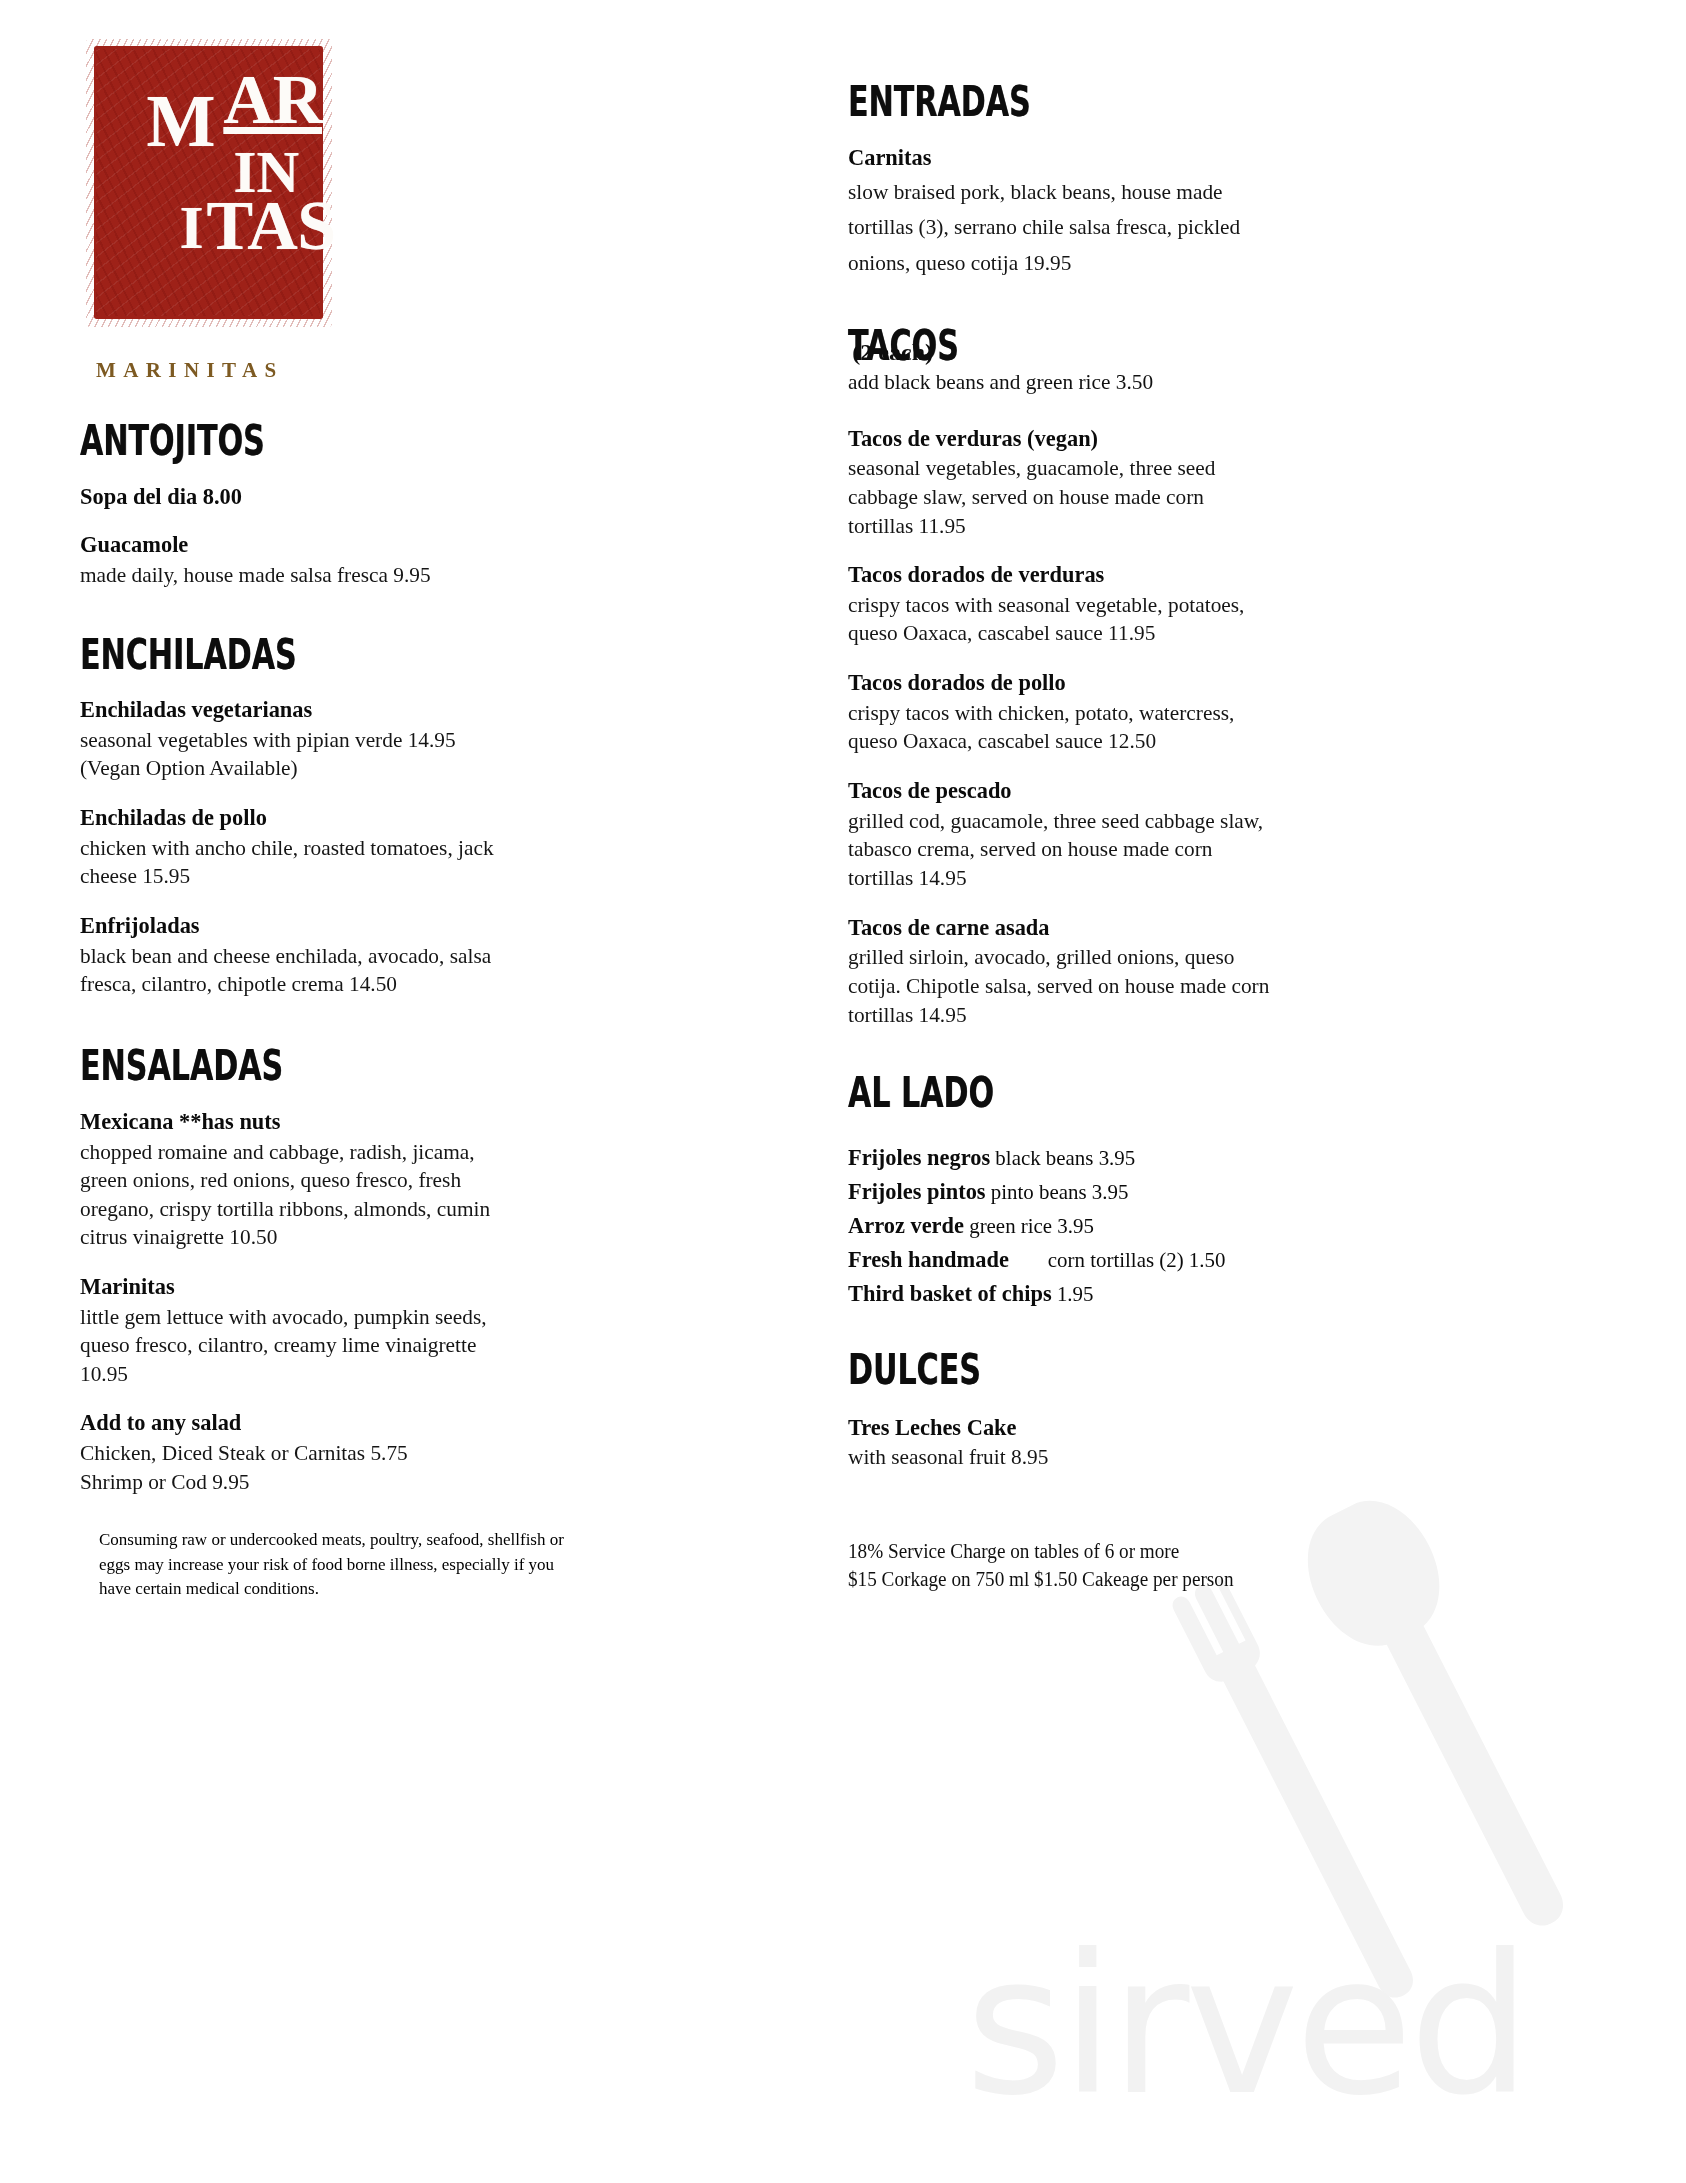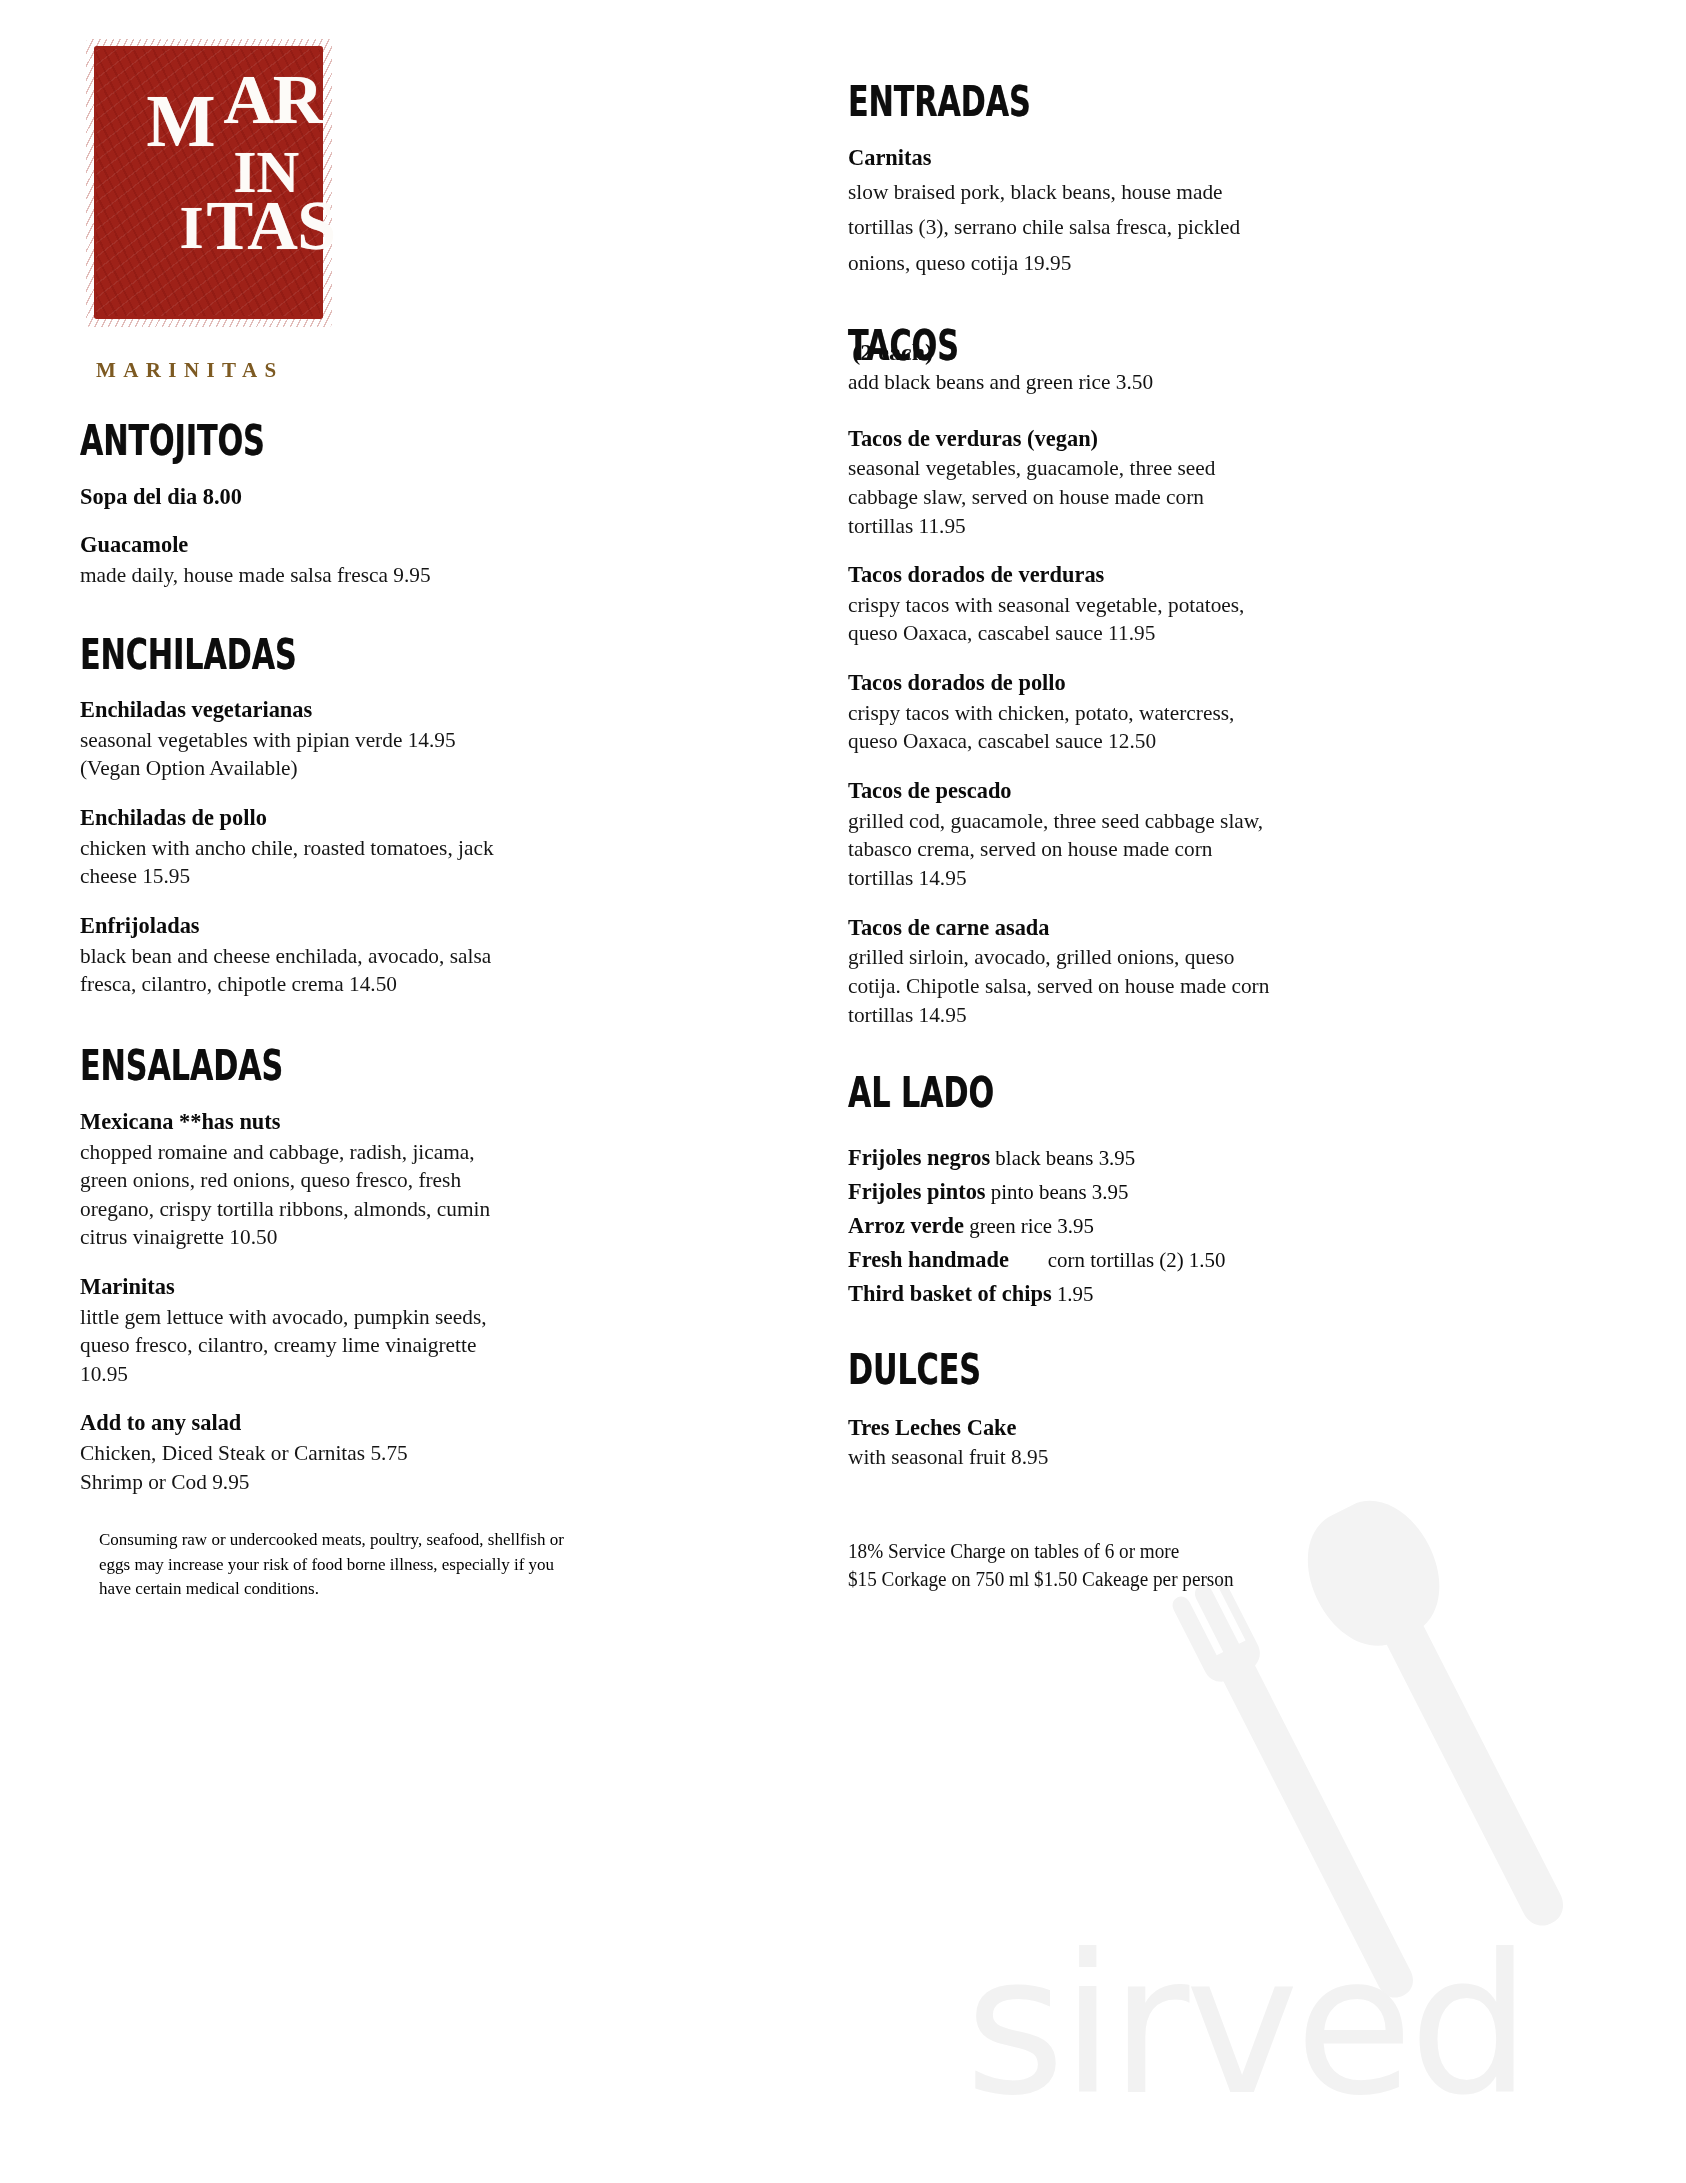--- a/index.html
+++ b/index.html
@@ -113,21 +113,21 @@
     font-family: "Liberation Serif", serif;
     font-weight: 700;
     z-index: 3;
   }
   .ll {
     position: absolute;
     line-height: 0.8;
     text-shadow: 0 0 0.7px rgba(255,255,255,0.7);
   }
   .ll-m  { left: 53px;  top: 47px;  font-size: 73px; }
-  .ll-ar { left: 130px; top: 26px;  font-size: 70px; letter-spacing: -1.3px;}
+  .ll-ar { left: 130px; top: 26px;  font-size: 70px; letter-spacing: -1.3px; text-decoration: underline;}
   .ll-in { left: 140px; top: 103px; font-size: 59px; }
   .ll-i  { left: 86px; top: 157px; font-size: 62px; }
   .ll-tas{ left: 113px; top: 152px; font-size: 70px; letter-spacing: -0.7px;}
 
   .logo-word {
     margin-top: 2.7px;
     margin-left: 16px;
     font-family: "Liberation Serif", serif;
     font-weight: 700;
     font-size: 21px;

